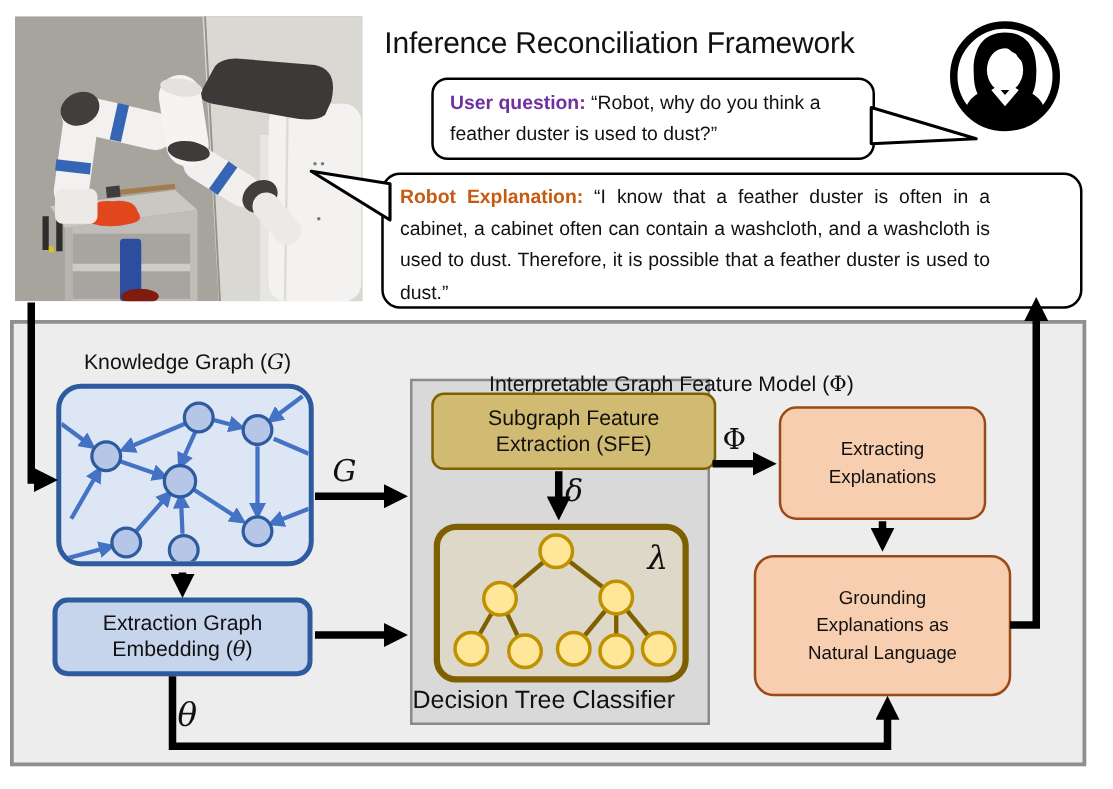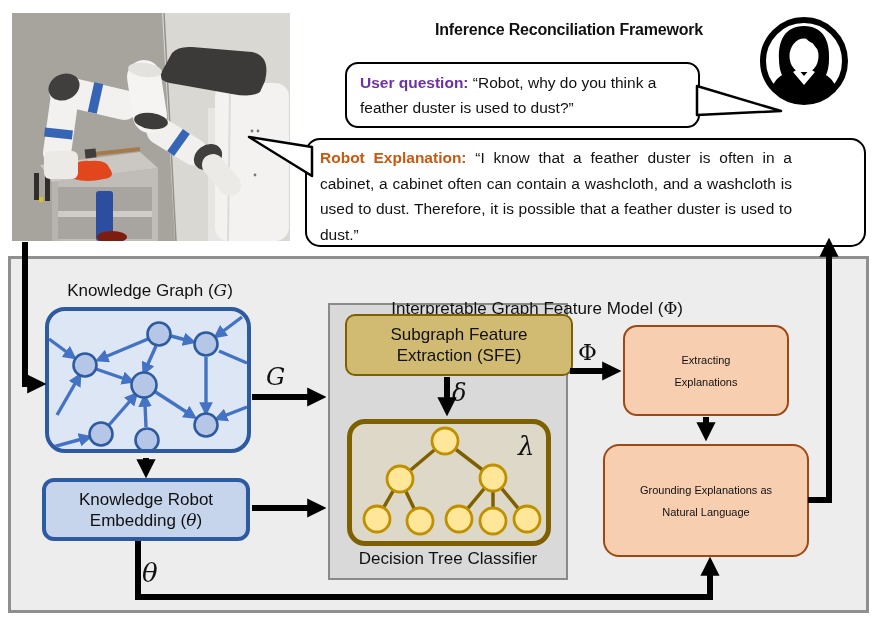--- a/index.html
+++ b/index.html
@@ -1,21 +1,21 @@
 <!DOCTYPE html>
 <html style="--panel-bg: #ededed; --panel-border: #8f8f8f; --blue-border: #2e5b9f; --kg-fill: #dde6f4; --kge-fill: #c6d4ec; --node-fill: #b5c6e6; --edge-blue: #4472c4; --gold-border: #7f6000; --sfe-fill: #d1bb72; --tree-fill: #ded8c9; --tree-node-fill: #ffe699; --tree-node-border: #bf9000; --orange-fill: #f8ceb0; --orange-border: #9c4a15; --container-fill: #d9d9d9; --container-border: #8a8a8a; --user-label: #7030a0; --robot-label: #c55a11;"><head>
 <meta charset="utf-8">
 <style>
   html,body{margin:0;padding:0;background:#ffffff;}
   .stage{position:relative;width:890px;height:631px;background:#ffffff;overflow:hidden;
          font-family:"Liberation Sans",sans-serif;color:#111;}
   .abs{position:absolute;box-sizing:border-box;}
   
   .photo{left:12px;top:13px;width:278px;height:228px;z-index:2;}
-  .title{left:288px;top:21px;width:415px;text-align:right;font-size:16px;font-weight:bold;
+  .title{left:288px;top:21px;width:415px;text-align:center;font-size:24px;font-weight:normal;
          letter-spacing:-0.2px;z-index:3;}
   .avatar{left:757px;top:14px;width:94px;height:94px;z-index:3;}
   .bubble{background:#fff;border:2.5px solid #000;z-index:10;}
   .bubble-user{left:345px;top:62px;width:355px;height:66px;border-radius:13px;
                padding:6px 10px 6px 13px;font-size:15.5px;line-height:25px;}
   .bubble-robot{left:305px;top:138px;width:561px;height:109px;border-radius:15px;
                 padding:5px 72px 5px 13px;font-size:15.5px;line-height:25.5px;
                 text-align:justify;}
   .blabel{font-weight:bold;text-align:center;}
   .blabel.purple{color:var(--user-label,#7030a0);}
@@ -34,25 +34,25 @@
   
   .igfm-title{left:285px;top:274px;width:398px;text-align:right;font-size:17px;z-index:4;margin-top:24px;}
   .igfm-container{left:328px;top:303px;width:240px;height:277px;background:var(--container-fill,#d9d9d9);
                   border:2px solid var(--container-border,#8a8a8a);z-index:3;}
   .sfe-box{left:345px;top:314px;width:228px;height:62px;background:var(--sfe-fill,#d1bb72);
            border:2.5px solid var(--gold-border,#7f6000);border-radius:10px;z-index:4;
            display:flex;align-items:center;justify-content:center;text-align:center;
            font-size:17px;line-height:21px;padding:0 18px;}
   .tree-box{left:347px;top:419px;width:204px;height:127px;background:var(--tree-fill,#ded8c9);
             border:5px solid var(--gold-border,#7f6000);border-radius:18px;z-index:4;overflow:hidden;}
-  .dtc-caption{left:330px;top:549px;width:236px;text-align:center;font-size:17px;z-index:4;}
+  .dtc-caption{left:330px;top:549px;width:236px;font-size:20px;z-index:4;}
   
   .orange-box{background:var(--orange-fill,#f8ceb0);border:2.5px solid var(--orange-border,#9c4a15);
               display:flex;align-items:center;justify-content:flex-start;text-align:center;
-              font-size:11px;line-height:22px;z-index:4;}
+              font-size:15px;line-height:22px;z-index:4;}
   .extract-box{left:623px;top:325px;width:166px;height:91px;border-radius:14px;padding:0 28px;}
   .ground-box{left:603px;top:444px;width:206px;height:113px;border-radius:16px;padding:0 28px;}
   
   .math{font-family:"DejaVu Serif",serif;font-style:italic;z-index:6;}
   .math-up{font-family:"DejaVu Serif",serif;font-style:normal;}
   .lbl-g{left:266px;top:363px;font-size:24px;}
   .lbl-delta{left:452px;top:379px;font-size:24px;}
   .lbl-phi{left:578px;top:339px;font-size:23px;}
   .lbl-theta{left:142px;top:558px;font-size:26px;}
   .sym{font-family:"DejaVu Serif",serif;font-style:italic;}
@@ -172,21 +172,21 @@
         <circle cx="36" cy="54" r="11.5"></circle>
           <circle cx="95" cy="74" r="12.5"></circle>
         <circle cx="52" cy="123" r="11.5"></circle>
           <circle cx="98" cy="129" r="11.5"></circle>
         <circle cx="157" cy="114" r="11.5"></circle>
       </g>
     </svg>
   </div>
 
   <div class="abs kge-box">
-    <div>Knowledge Robot</div>
+    <div>Extraction Graph</div>
     <div><span>Embedding (</span><span class="sym">θ</span><span>)</span></div>
   </div>
 
   <div class="abs igfm-title"><span>Interpretable Graph Feature Model (</span><span class="sym-up">Φ</span><span>)</span></div>
   <div class="abs igfm-container"></div>
   <div class="abs sfe-box">
     <span>Subgraph Feature Extraction (SFE)</span>
   </div>
   <div class="abs tree-box">
     <svg width="194" height="117" viewBox="0 0 194 117">

